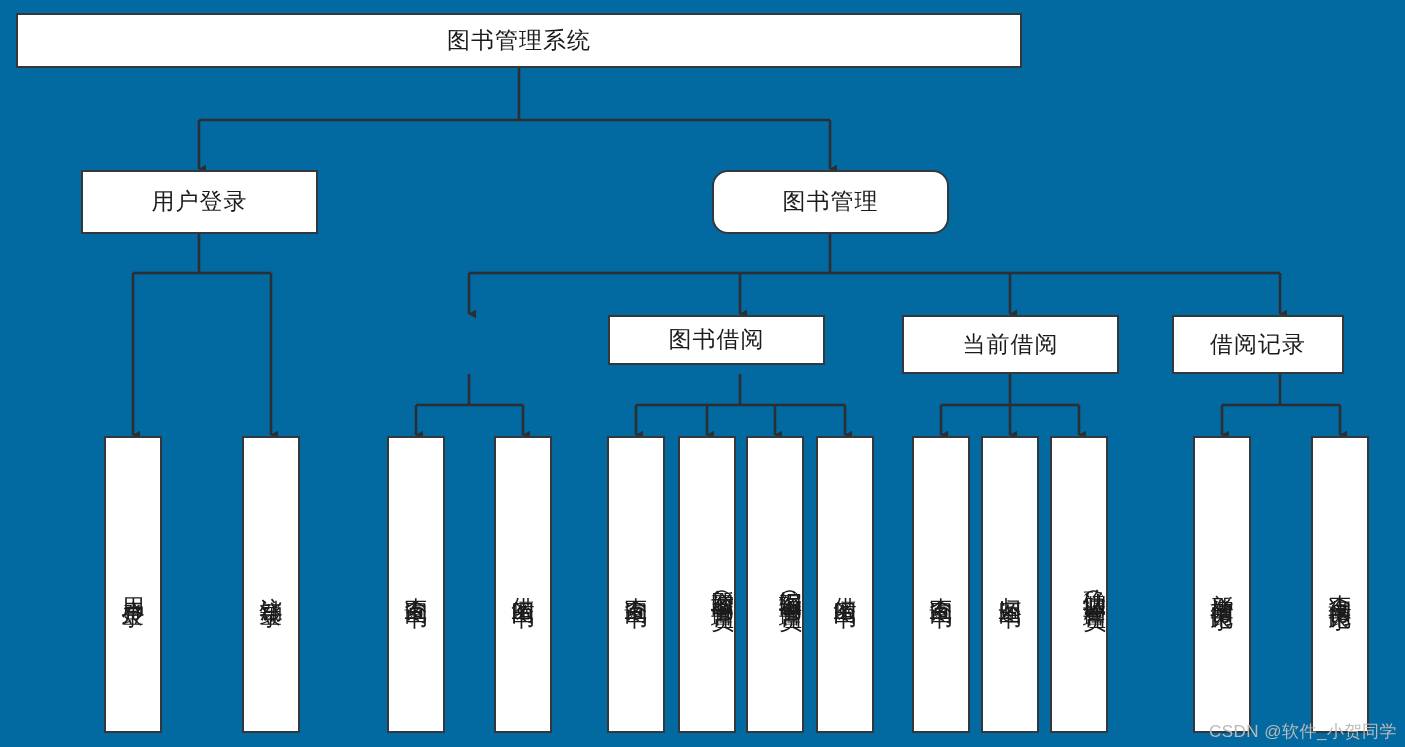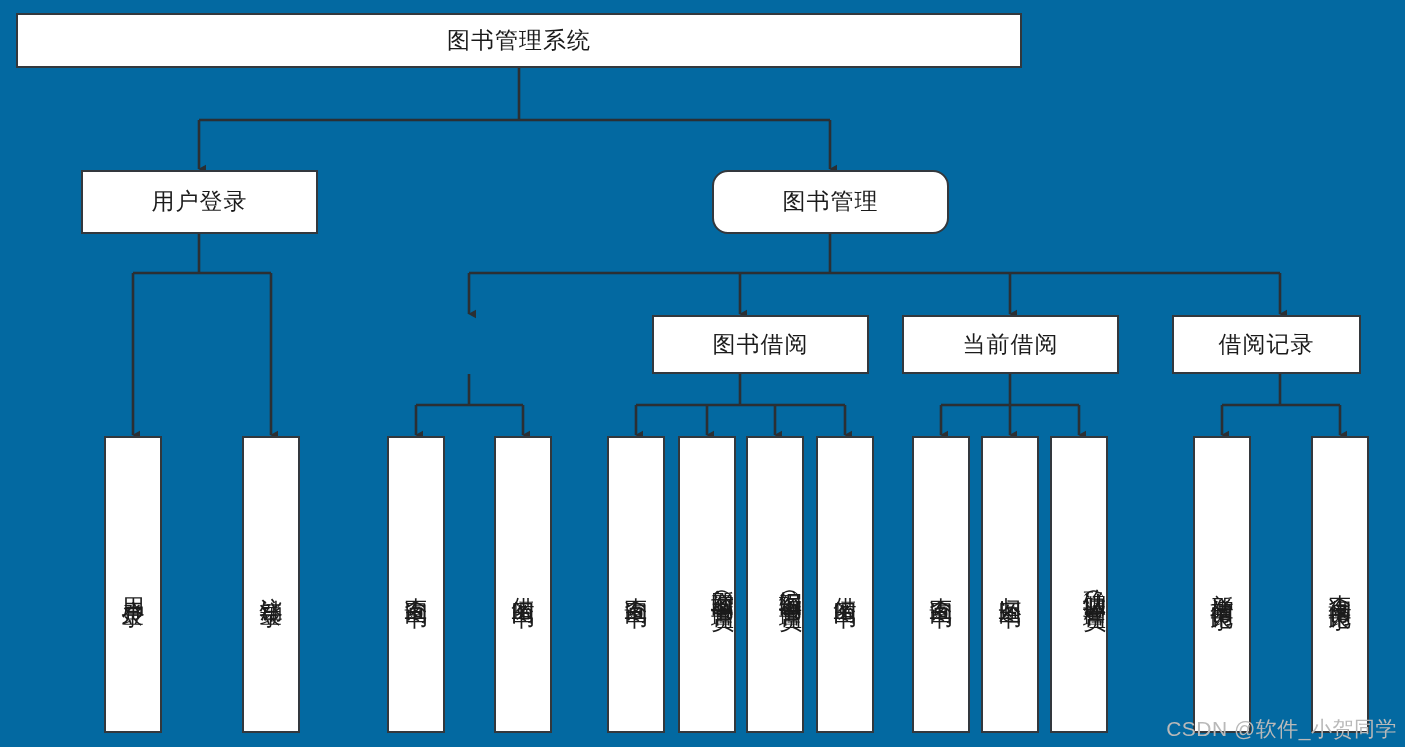--- a/index.html
+++ b/index.html
@@ -51,21 +51,21 @@
   .node.vert.topalign {
     align-items: flex-start;
   }
   .node.vert.midalign {
     align-items: center;
   }
   .watermark {
     position: absolute;
     right: 8px;
     bottom: 4px;
-    font-size: 21px;
+    font-size: 17px;
     color: #b9b9b9;
     letter-spacing: 0.5px;
     white-space: nowrap;
     pointer-events: none;
   }
 </style>
 </head>
 <body>
 
 <div id="canvas">
@@ -128,27 +128,27 @@
     <span>图书管理系统</span>
   </div>
 
   <div class="node horiz" style="left:81px; top:170px; width:237px; height:64px;">
     <span>用户登录</span>
   </div>
   <div class="node horiz" style="left:712px; top:170px; width:237px; height:64px;border-radius:16px;">
     <span>图书管理</span>
   </div>
 
-  <div class="node horiz" style="left:652px; top:315px; width:217px; height:59px;">
+  <div class="node horiz" style="left:608px; top:315px; width:217px; height:50px;">
     <span>图书借阅</span>
   </div>
   <div class="node horiz" style="left:902px; top:315px; width:217px; height:59px;text-align:center;">
     <span>当前借阅</span>
   </div>
-  <div class="node horiz" style="left:1172px; top:315px; width:189px; height:59px;">
+  <div class="node horiz" style="left:1172px; top:315px; width:172px; height:59px;">
     <span>借阅记录</span>
   </div>
 
   <div class="node vert midalign" style="left:104px; top:436px; width:58px; height:297px;">
     <span>用户登录</span>
   </div>
   <div class="node vert midalign" style="left:242px; top:436px; width:58px; height:297px;">
     <span>注销登录</span>
   </div>
 

